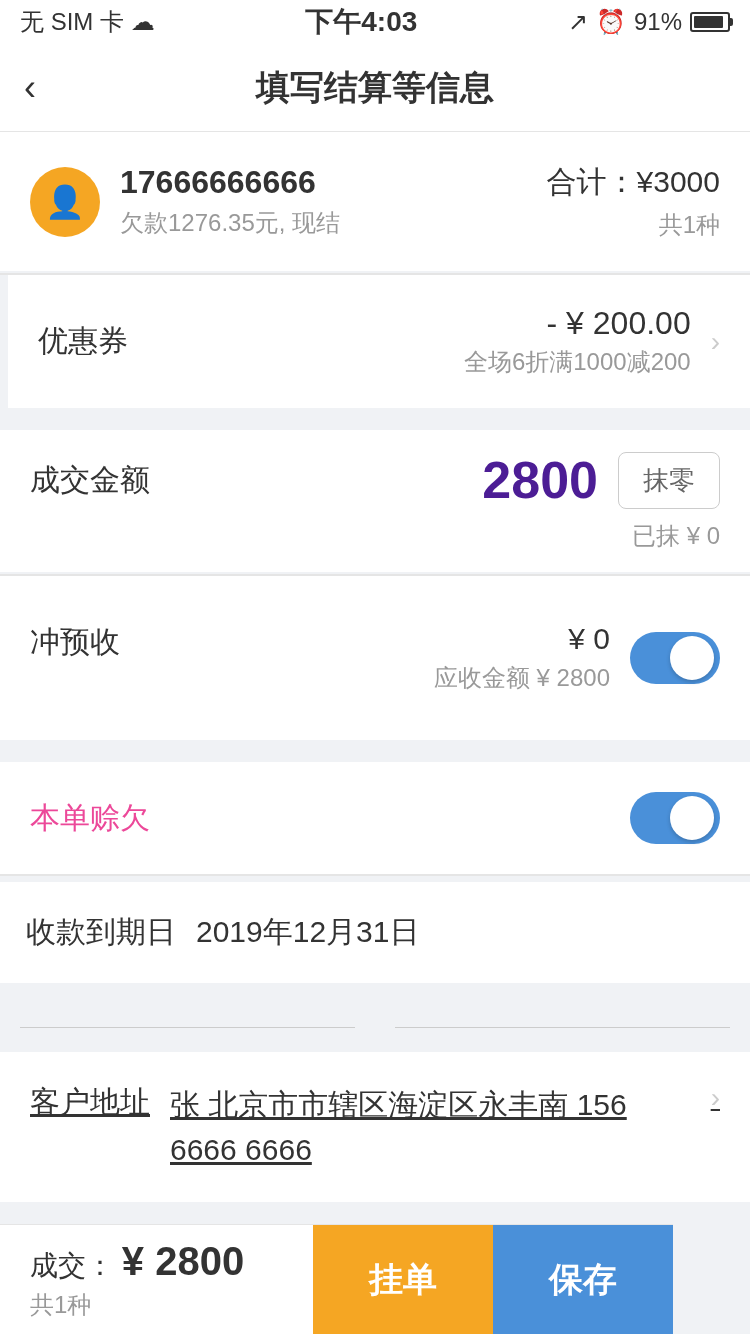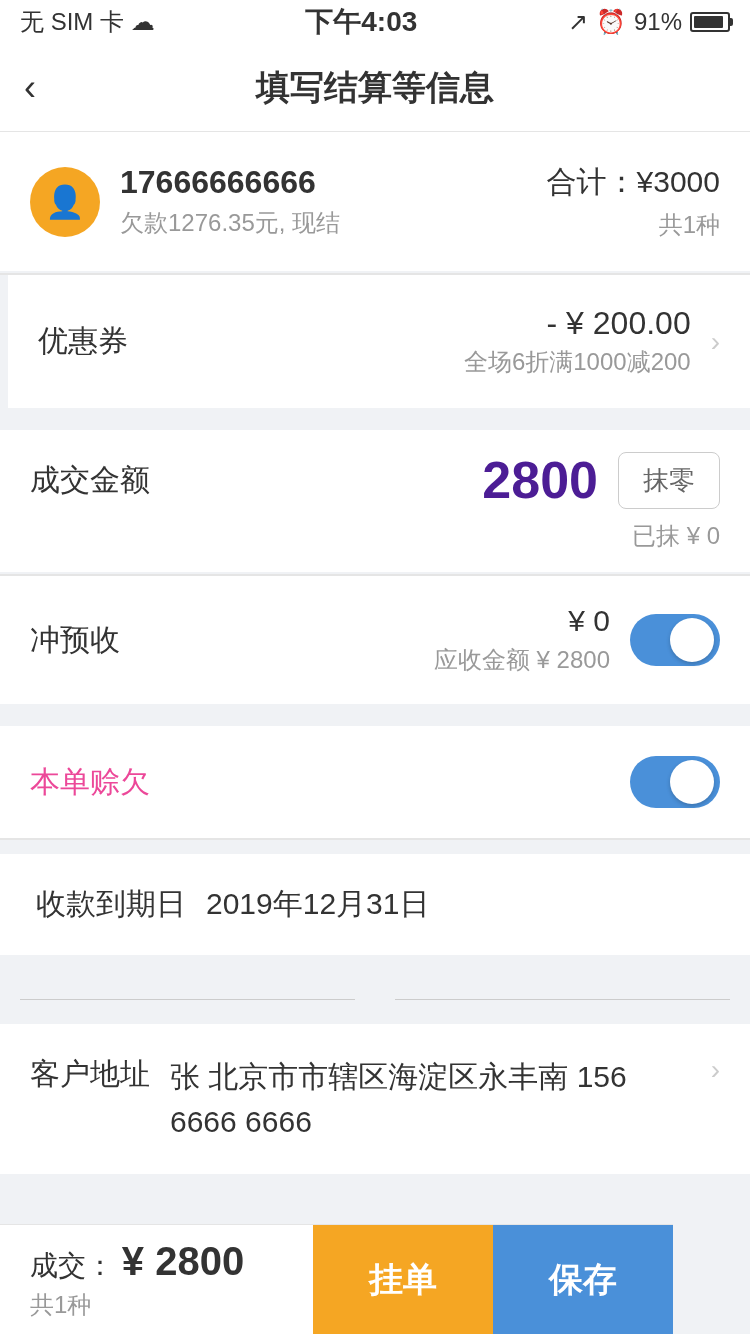--- a/index.html
+++ b/index.html
@@ -119,23 +119,22 @@
     .round-btn {
       border: 1px solid #ccc; border-radius: 8px;
       padding: 10px 24px; font-size: 26px; color: #666;
       background: #fff; cursor: pointer;
     }
     .amount-sub { font-size: 24px; color: #999; text-align: right; }
 
     
     .prepay-row {
       background: #fff;
-      padding: 28px 30px;
-      display: flex;
-      align-items: center;
+      padding: 46px 30px;
+      display: flex;
       justify-content: space-between;
       margin-bottom: 2px;
     }
     .prepay-label { font-size: 30px; color: #333; }
     .prepay-right { display: flex; align-items: center; gap: 20px; }
     .prepay-amount-wrap { text-align: right; }
     .prepay-amount { font-size: 30px; color: #333; font-weight: 500; }
     .prepay-sub { font-size: 24px; color: #999; margin-top: 6px; }
 
     
@@ -158,25 +157,25 @@
       padding: 30px 30px;
       display: flex;
       align-items: center;
       justify-content: space-between;
     }
     .debit-label { font-size: 30px; color: #ec4899; }
 
     
     .duedate-row {
       background: #fff;
-      padding: 30px 36px;
+      padding: 30px 26px;
       display: flex;
       align-items: center;
       gap: 20px;
-      margin-top: 14px;
+      margin-top: 6px;
     }
     .duedate-label { font-size: 30px; color: #333; }
     .duedate-value { font-size: 30px; color: #333; }
 
     
     .logistics-section {
       margin-top: 20px;
       background: #f0f2f5;
     }
     .logistics-header {
@@ -187,20 +186,21 @@
     .logistics-line { flex: 1; height: 1px; background: #ccc; margin: 0 20px; }
     .logistics-title { font-size: 28px; color: #999; white-space: nowrap; }
 
     
     .address-row {
       background: #fff;
       padding: 30px 30px;
       display: flex;
       align-items: flex-start;
       justify-content: flex-end;
+      text-decoration: underline;
     }
     .address-label { font-size: 30px; color: #333; flex-shrink: 0; margin-right: 20px; }
     .address-value { font-size: 30px; color: #333; flex: 1; line-height: 1.5; }
     .address-right { display: flex; align-items: center; }
 
     
     .bottom-bar {
       position: fixed; bottom: 0; left: 0; width: 673px;
       height: 110px;
       background: #fff;

